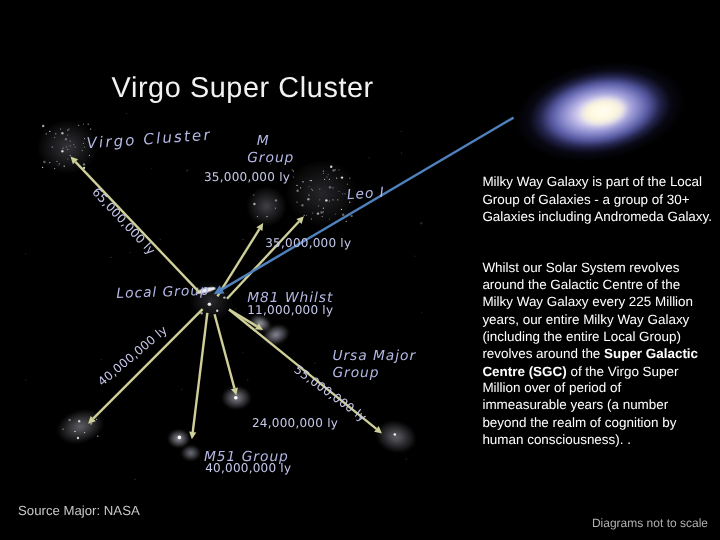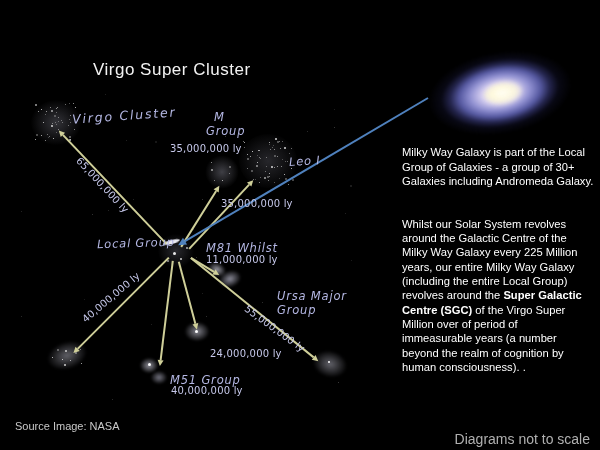--- a/index.html
+++ b/index.html
@@ -1,20 +1,20 @@
 <!DOCTYPE html>
 <html><head>
 <meta charset="utf-8">
 <style>
   html,body{margin:0;padding:0;background:#000;}
   #stage{position:relative;width:600px;height:450px;background:#000;overflow:hidden;
          font-family:"Liberation Sans",sans-serif;}
   .abs{position:absolute;}
   #page-title{left:30px;top:10px;font-size:29px;color:#ffffff;letter-spacing:0.5px;white-space:nowrap;}
-  #page-subtitle{left:93px;top:60px;font-size:17px;color:#f2f2f2;letter-spacing:0.5px;white-space:nowrap;}
+  #page-subtitle{left:93px;top:60px;font-size:24px;color:#f2f2f2;letter-spacing:0.5px;white-space:nowrap;}
 
   .hand{font-family:"DejaVu Sans",sans-serif;font-style:italic;color:#b4b7e3;
         font-size:11.5px;letter-spacing:0.8px;white-space:nowrap;z-index:5;}
   .dist{font-family:"DejaVu Sans",sans-serif;color:#c6c8ea;font-size:10px;
         letter-spacing:0.2px;white-space:nowrap;z-index:5;}
 
   .arrow{position:absolute;height:1.6px;background:#cfcf99;transform-origin:0 50%;z-index:3;}
   .arrow::after{content:"";position:absolute;right:-6px;top:50%;transform:translateY(-50%);
         border-left:6px solid #cfcf99;border-top:3px solid transparent;border-bottom:3px solid transparent;}
   .arrow.blue{background:#4f81bd;height:2px;z-index:4;}
@@ -34,21 +34,21 @@
      transform:rotate(-10deg);filter:blur(2px);z-index:2;
      background:radial-gradient(#fffef5 0%, rgba(255,250,220,0.8) 45%, rgba(255,250,220,0) 100%);}
 
   #info-panel{left:402px;top:131px;width:192px;color:#ffffff;font-size:11.2px;
      line-height:1.28;white-space:pre-line;z-index:5;}
   #info-panel p{margin:0 0 14px 0;}
   #info-panel b{font-weight:bold;}
 
   #source-credit{left:15px;top:420px;font-size:11px;color:#c8c8c8;}
   #website{right:10px;top:416px;font-size:13.5px;color:#ededed;text-align:right;}
-  #scale-note{right:10px;top:431px;font-size:14px;color:#b0b0b0;text-align:right;}
+  #scale-note{right:10px;top:431px;font-size:10px;color:#b0b0b0;text-align:right;}
 </style>
 </head>
 <body>
 
 <div id="stage">
 
   <div class="speck" style="left:0;top:90px;width:380px;height:330px;opacity:.35;">
       <i style="position: absolute; left: 349.9px; top: 95.4px; width: 2px; height: 2px; border-radius: 50%; background: rgba(255, 255, 255, 0.43);"></i>
       <i style="position: absolute; left: 202.4px; top: 108.7px; width: 1px; height: 1px; border-radius: 50%; background: rgba(255, 255, 255, 0.75);"></i>
       <i style="position: absolute; left: 206.3px; top: 225.9px; width: 1px; height: 1px; border-radius: 50%; background: rgba(255, 255, 255, 0.68);"></i>
@@ -287,16 +287,16 @@
 years, our entire Milky Way Galaxy
 (including the entire Local Group)
 revolves around the </span><b>Super Galactic
 Centre (SGC)</b><span> of the Virgo Super
 Million over of period of
 immeasurable years (a number
 beyond the realm of cognition by
 human consciousness). .</span></p>
   </div>
 
-  <div class="abs" id="source-credit">Source Image:  NASA</div>
+  <div class="abs" id="source-credit">Source Major:  NASA</div>
   <div class="abs" id="scale-note">Diagrams not to scale</div>
 
 </div>
 
 </body></html>

